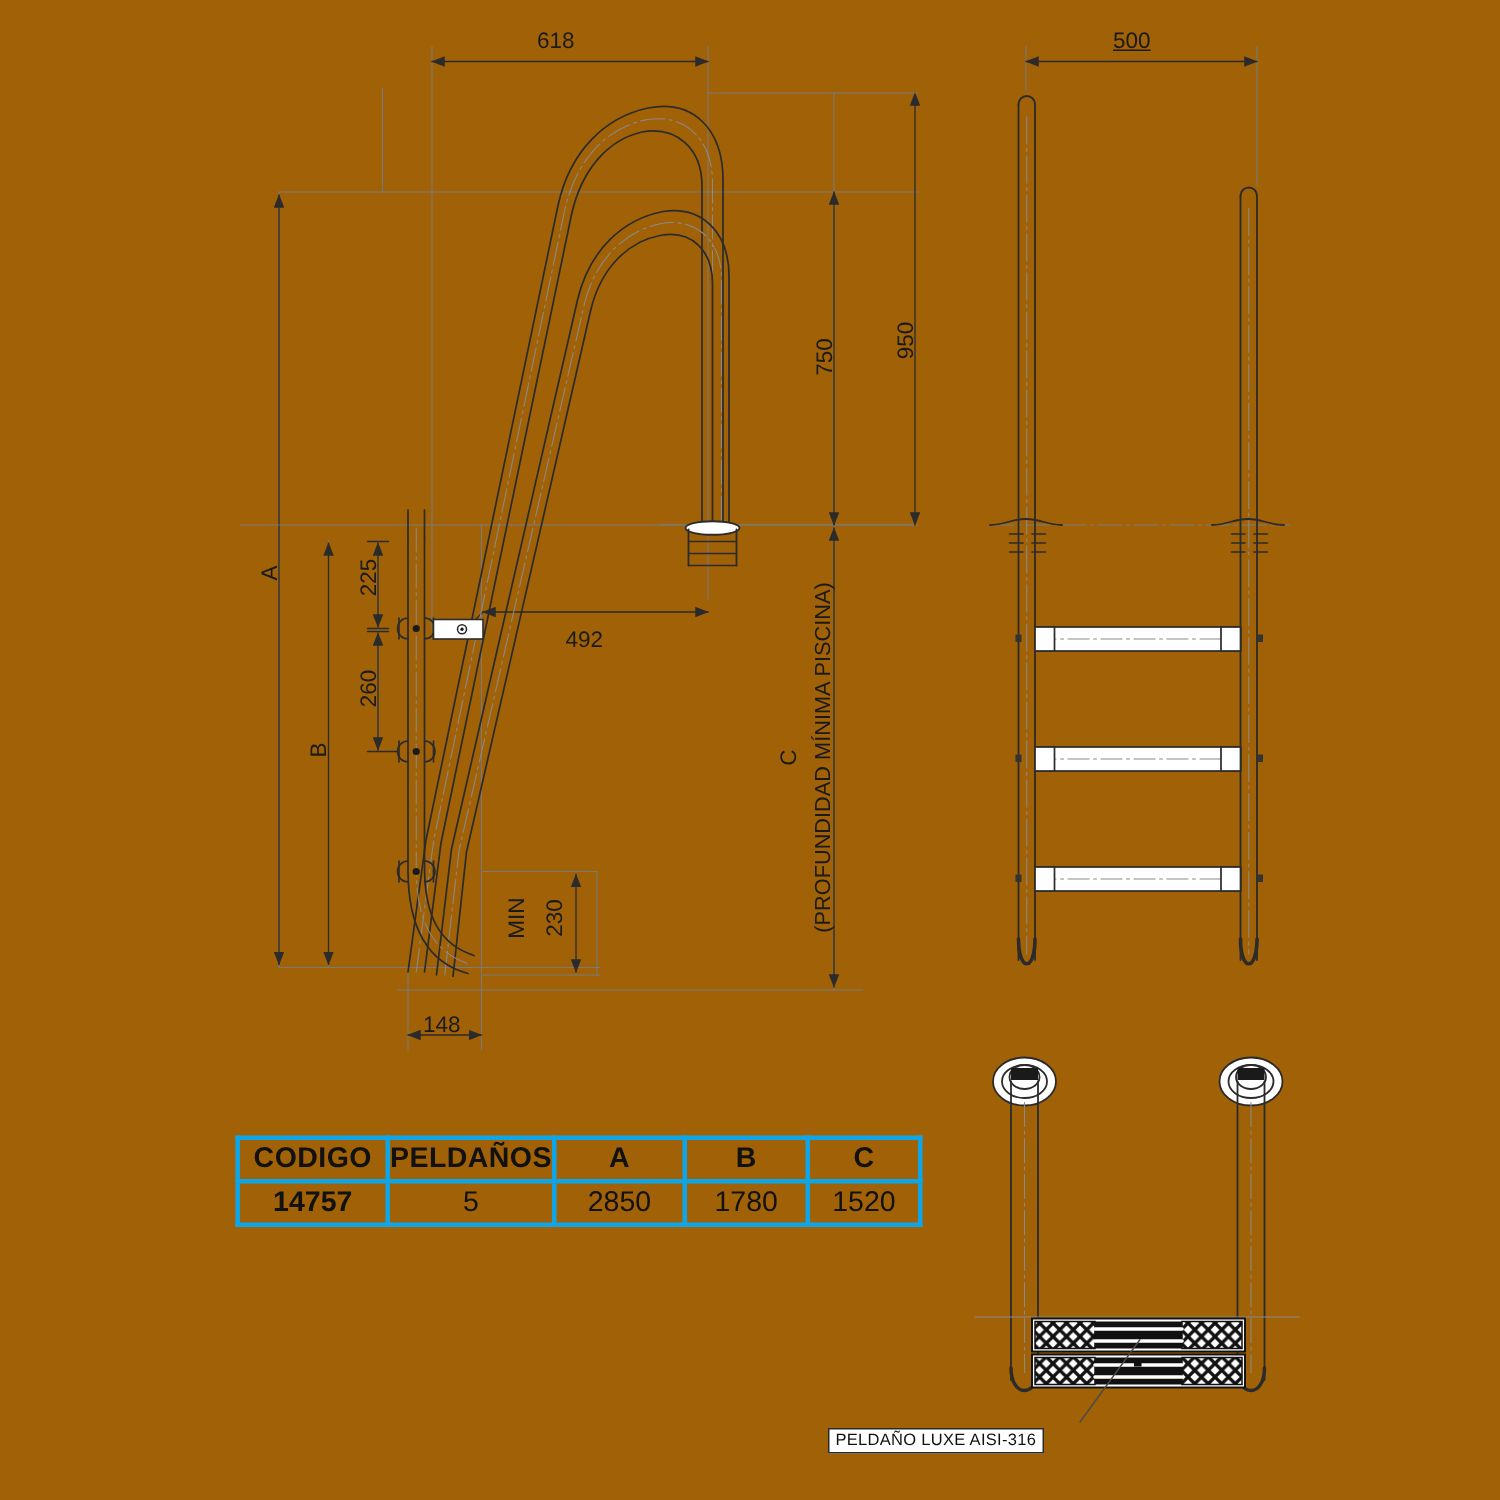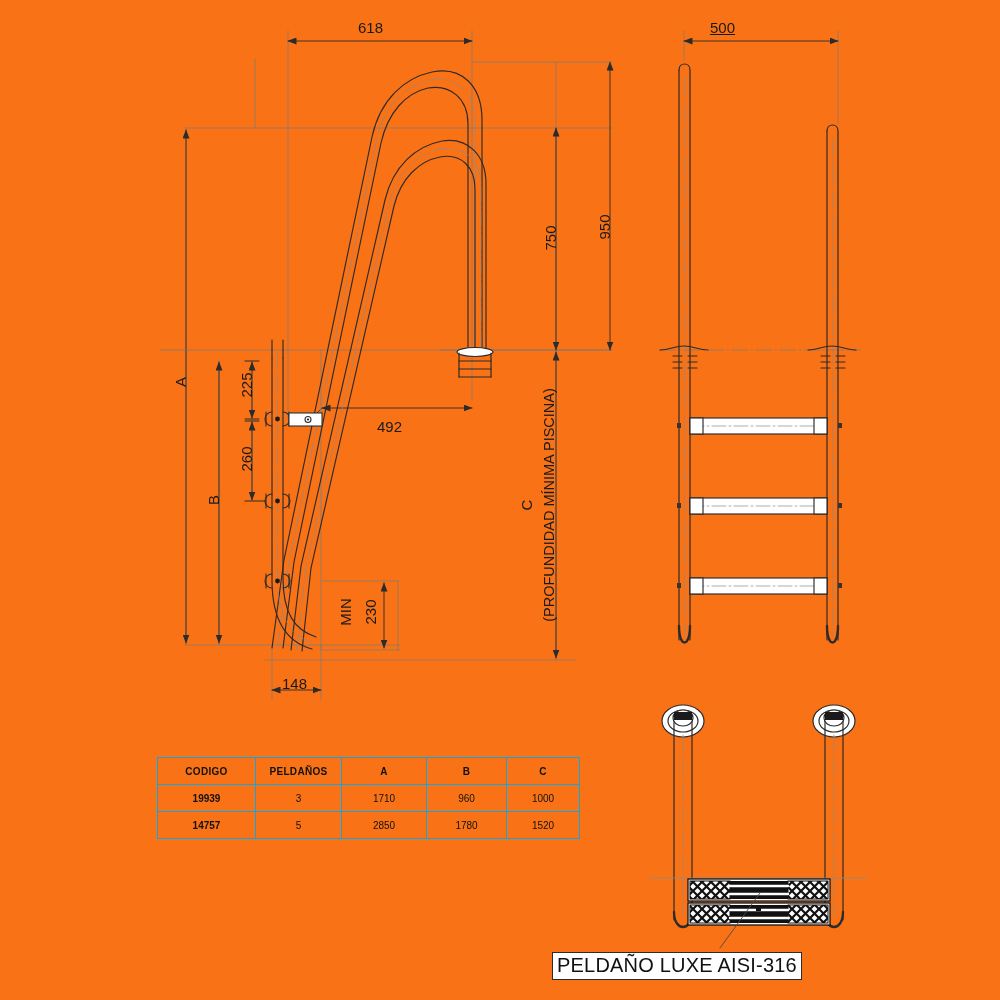--- a/index.html
+++ b/index.html
@@ -1,40 +1,40 @@
 <!DOCTYPE html>
 <html><head>
 <meta charset="utf-8">
 <style>
   html,body{margin:0;padding:0;background:#ffffff;}
   body{width:1000px;height:1000px;overflow:hidden;
        font-family:"Liberation Sans",sans-serif;color:#1a1a1a;}
-  #sheet{position:relative;width:1000px;height:1000px;background:#f97316;}
+  #sheet{position:relative;width:1000px;height:1000px;background:#a16207;}
   svg.draw{position:absolute;left:0;top:0;width:1000px;height:1000px;}
 
   
   #spec-table{position:absolute;left:157px;top:757px;border-collapse:collapse;}
   #spec-table td,#spec-table th{
-      border:1px solid #0ea5e9;
+      border:3px solid #0ea5e9;
       font-family:"Liberation Sans",sans-serif;
-      font-size:10px;text-align:center;vertical-align:middle;
+      font-size:19px;text-align:center;vertical-align:middle;
       padding:0;height:26px;color:#111;
   }
   #spec-table th{font-weight:bold;letter-spacing:.3px;}
   #spec-table td.code{font-weight:bold;}
   .c-cod{width:97px;}
   .c-pel{width:85px;}
   .c-a{width:84px;}
   .c-b{width:79px;}
   .c-c{width:72px;}
 
   
   #caption-box{position:absolute;left:552px;top:952px;
       border:1px solid #2b2b2b;padding:1px 4px 2px 4px;background:#fff;
-      font-size:20px;letter-spacing:.2px;white-space:nowrap;color:#111;}
+      font-size:11px;letter-spacing:.2px;white-space:nowrap;color:#111;}
 
   
   .dimtxt{position:absolute;font-size:15px;color:#1a1a1a;white-space:nowrap;}
   .vert{transform-origin:left top;}
 </style>
 </head>
 <body>
 
 <div id="sheet">
 
@@ -336,21 +336,21 @@
           <rect x="756" y="907" width="5" height="4" fill="#111" stroke="none"></rect>
         </g>
 
         <line x1="760" y1="893" x2="720" y2="948" stroke="#4a4a4a" stroke-width="0.9"></line>
       </g>
     </g>
   </svg>
 
   <div class="dimtxt" style="left:358px;top:19px;">618</div>
 
-  <div class="dimtxt" style="left:710px;top:19px;text-decoration:underline;">500</div>
+  <div class="dimtxt" style="left:742px;top:19px;text-decoration:underline;">500</div>
 
   <div class="dimtxt vert" style="left:604px;top:227px;transform:rotate(-90deg) translate(-50%,-50%);">950</div>
 
   <div class="dimtxt vert" style="left:550px;top:238px;transform:rotate(-90deg) translate(-50%,-50%);">750</div>
 
   <div class="dimtxt vert" style="left:180px;top:382px;transform:rotate(-90deg) translate(-50%,-50%);">A</div>
 
   <div class="dimtxt vert" style="left:213px;top:500px;transform:rotate(-90deg) translate(-50%,-50%);">B</div>
 
   <div class="dimtxt vert" style="left:246px;top:385px;transform:rotate(-90deg) translate(-50%,-50%);">225</div>
@@ -376,27 +376,20 @@
       <tr>
         <th class="c-cod">CODIGO</th>
         <th class="c-pel">PELDAÑOS</th>
         <th class="c-a">A</th>
         <th class="c-b">B</th>
         <th class="c-c">C</th>
       </tr>
     </thead>
     <tbody>
       <tr>
-        <td class="code">19939</td>
-        <td>3</td>
-        <td>1710</td>
-        <td>960</td>
-        <td>1000</td>
-      </tr>
-      <tr>
         <td class="code">14757</td>
         <td>5</td>
         <td>2850</td>
         <td>1780</td>
         <td>1520</td>
       </tr>
     </tbody>
   </table>
 
 </div>

